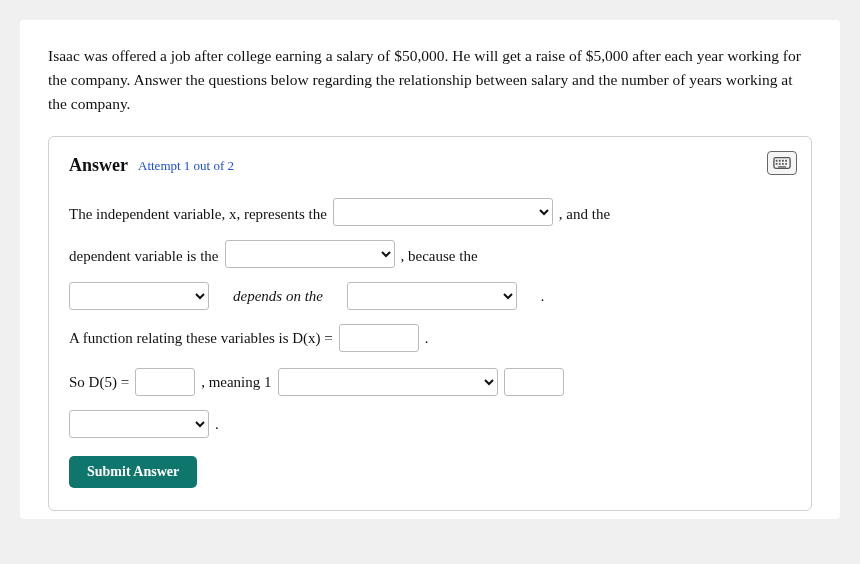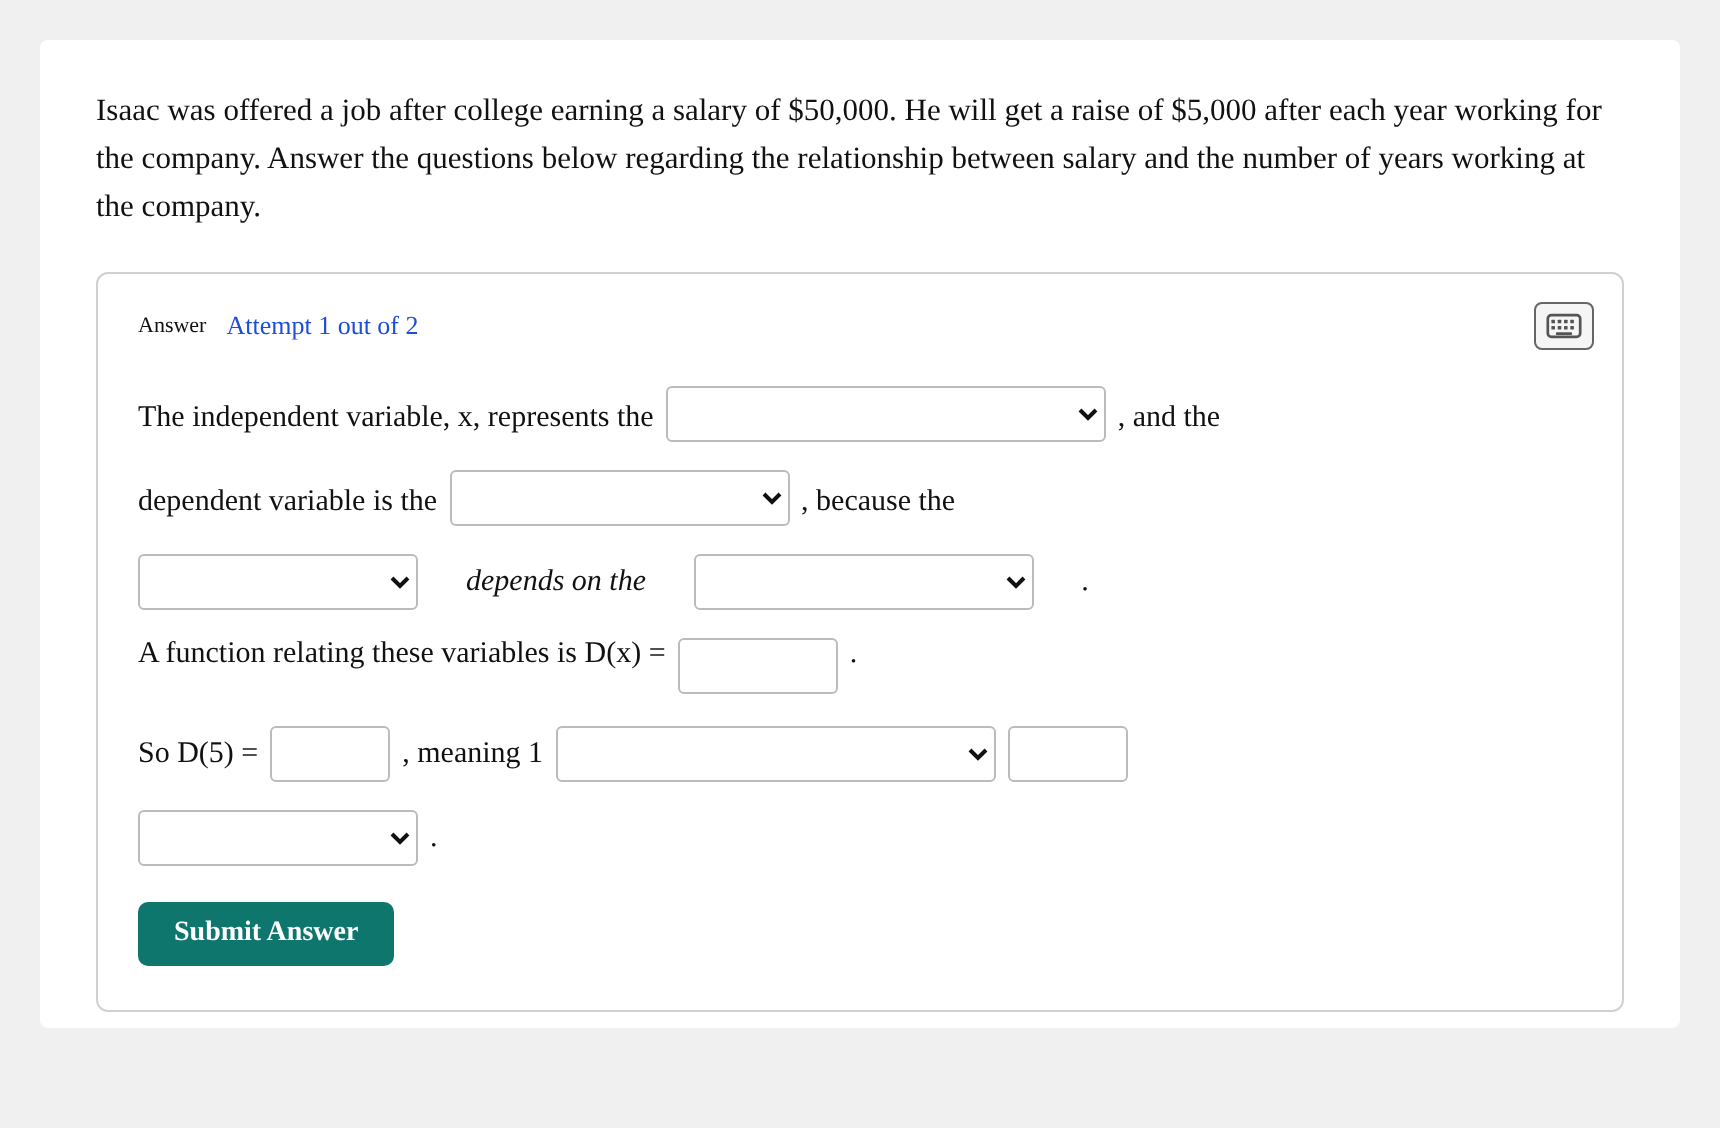--- a/index.html
+++ b/index.html
@@ -37,22 +37,22 @@
     }
 
     .answer-header {
       display: flex;
       align-items: center;
       gap: 10px;
       margin-bottom: 22px;
     }
 
     .answer-label {
-      font-weight: normal;
-      font-size: 11px;
+      font-weight: bold;
+      font-size: 18px;
       color: #111;
     }
 
     .attempt-label {
       font-size: 13px;
       color: #1d4ed8;
     }
 
     .keyboard-icon {
       position: absolute;
@@ -142,21 +142,21 @@
       color: #111;
     }
 
     .depends-line .depends-text {
       font-style: italic;
       font-size: 15px;
     }
 
     .function-line {
       display: flex;
-      align-items: flex-start;
+      align-items: center;
       gap: 6px;
       margin-bottom: 16px;
       font-size: 15px;
       color: #111;
     }
 
     .d5-line {
       display: flex;
       align-items: center;
       gap: 6px;

